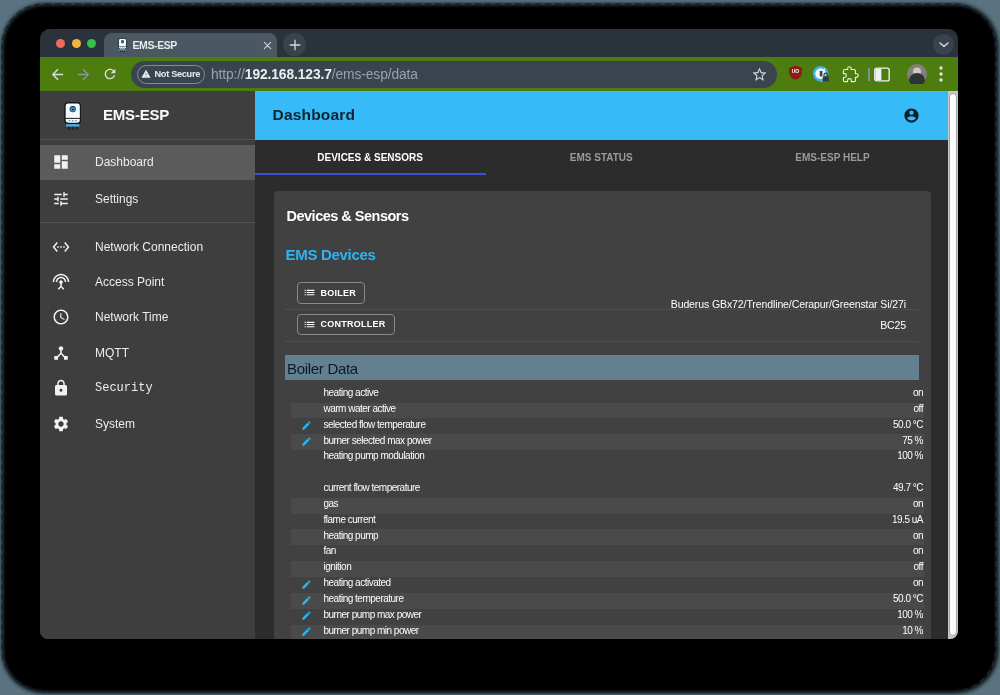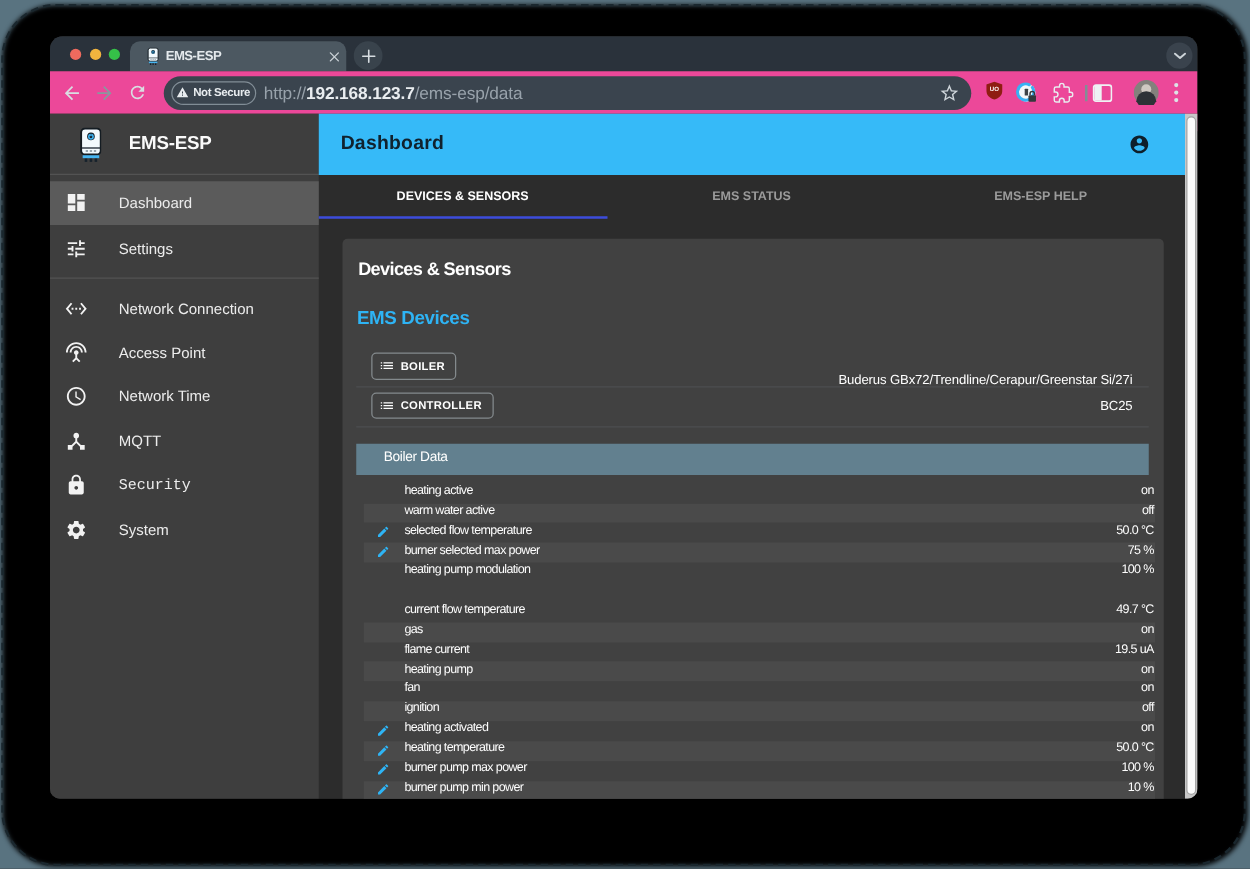--- a/index.html
+++ b/index.html
@@ -10,21 +10,21 @@
 
   
   .tabstrip { position:absolute; left:0; top:0; width:100%; height:28px; background:#2a323b; }
   .light { position:absolute; top:10px; width:9px; height:9px; border-radius:50%; }
   .tab { position:absolute; left:64px; top:4px; width:173px; height:24px; background:#4c5861; border-radius:8px 8px 0 0; }
   .tabtitle { position:absolute; left:28.5px; top:6px; font-size:10.5px; font-weight:bold; color:#e4e9ec; letter-spacing:-0.4px; }
   .tabclose { position:absolute; left:158px; top:7px; width:11px; height:11px; }
   .newtab { position:absolute; left:243px; top:4px; width:23px; height:23px; border-radius:50%; background:#39434c; }
   .chevcircle { position:absolute; left:893px; top:5px; width:21px; height:21px; border-radius:50%; background:#3a434d; }
 
-  .toolbar { position:absolute; left:0; top:28px; width:100%; height:48px; background:#ec4899; }
+  .toolbar { position:absolute; left:0; top:28px; width:100%; height:48px; background:#4d7c0f; }
   .omnibox { position:absolute; left:91px; top:4px; width:646px; height:27px; border-radius:13.5px; background:#3a444e; }
   .chip { position:absolute; left:6px; top:3.5px; height:19px; border:1px solid #818d96; border-radius:10.5px; display:flex; align-items:center; padding:0 4px 0 3px; color:#e8ecef; font-size:9.2px; font-weight:bold; letter-spacing:-0.3px; }
   .url { position:absolute; left:80px; top:0; height:27px; display:flex; align-items:center; font-size:13.8px; letter-spacing:-0.1px; color:#98a2ab; }
   .url b { color:#e9edf0; font-weight:600; }
 
   
   .page { position:absolute; left:0; top:62px; width:100%; height:548px; background:#2c2c2c; }
 
   .sidebar { position:absolute; left:0; top:0; width:214.5px; height:100%; background:#3e3e3e; }
   .sb-head { position:absolute; left:0; top:0; width:100%; height:48.5px; border-bottom:1px solid #535353; }
@@ -48,21 +48,21 @@
   .card { position:absolute; left:19px; top:99.5px; width:657px; height:470px; background:#414141; border-radius:4px; }
   .h1 { position:absolute; left:13px; top:17px; font-size:14.5px; font-weight:bold; color:#fff; letter-spacing:-0.5px; }
   .h2 { position:absolute; left:12px; top:55px; font-size:15px; font-weight:bold; color:#2eb4f5; letter-spacing:-0.3px; }
 
   .devbtn { position:absolute; left:23px; height:21.5px; border:1px solid #848a8d; border-radius:4px; display:flex; align-items:center; color:#fff; font-size:9px; font-weight:bold; letter-spacing:0.25px; padding:0 8px 0 5px; }
   .devbtn svg { margin-right:5px; }
   .devval { position:absolute; right:24.5px; font-size:10.5px; letter-spacing:-0.1px; color:#fff; }
   .devdiv { position:absolute; left:11.5px; width:633.5px; height:1px; background:#4c4e50; }
 
   .boilerbar { position:absolute; left:11.5px; top:164.5px; width:633.5px; height:24.5px; background:#62808f; }
-  .boilerbar span { position:absolute; left:22px; top:4.5px; font-size:11px; letter-spacing:-0.3px; color:#ffffff; }
+  .boilerbar span { position:absolute; left:2px; top:4.5px; font-size:15px; letter-spacing:-0.3px; color:#0f172a; }
 
   .trow { position:absolute; left:17px; width:633.5px; height:15.85px; font-size:10px; letter-spacing:-0.5px; color:#fdfdfd; }
   .trow.alt { background:#4a4a4a; }
   .trow .lb { position:absolute; left:33px; top:0.2px; }
   .trow .vl { position:absolute; right:1px; top:0.2px; }
   .trow svg { position:absolute; left:10px; top:1.8px; }
 
   .scrollbar { position:absolute; left:908px; top:0; width:10px; height:100%; background:#c7c7c7; }
   .thumb { position:absolute; left:1px; top:2px; width:8px; height:543px; background:#fbfbfb; border:1px solid #a5a5a5; border-radius:4px; }
 </style>

